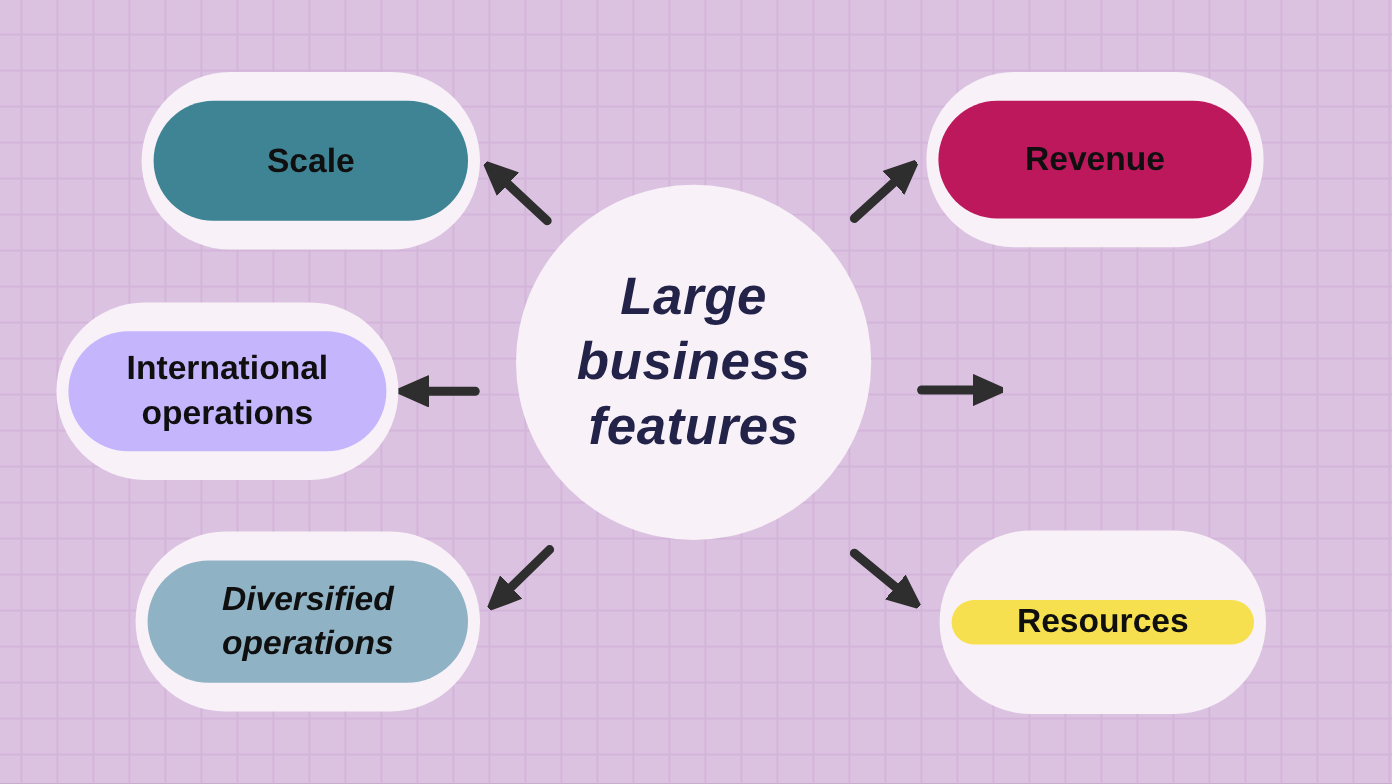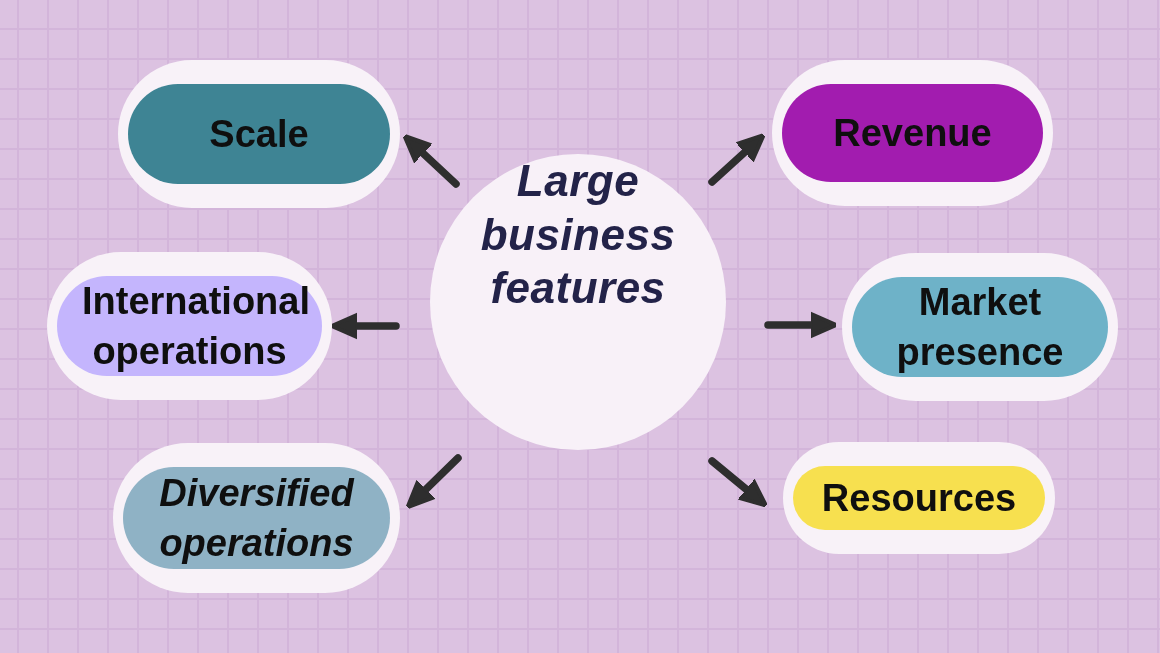--- a/index.html
+++ b/index.html
@@ -22,20 +22,21 @@
   }
   .center-circle {
     position: absolute;
     left: 430px;
     top: 154px;
     width: 296px;
     height: 296px;
     border-radius: 50%;
     background: #F8F1F8;
     display: flex;
+    align-items: center;
     justify-content: center;
     text-align: center;
   }
   .center-label {
     display: block;
     width: 240px;
     font-size: 44px;
     line-height: 1.22;
     font-weight: bold;
     font-style: italic;
@@ -54,31 +55,31 @@
     flex: 1;
     border-radius: 999px;
     display: flex;
     align-items: center;
     justify-content: center;
     text-align: center;
   }
   .pill-label {
     display: inline-block;
     max-width: 215px;
-    font-size: 38px;
+    font-size: 28px;
     line-height: 1.32;
     font-weight: bold;
     color: #0F0F0F;
   }
   .node-scale         { left: 118px; top:  60px; width: 282px; height: 148px; }
   .node-revenue       { left: 772px; top:  60px; width: 281px; height: 146px; }
   .node-international { left:  47px; top: 252px; width: 285px; height: 148px; }
   .node-market        { left: 842px; top: 253px; width: 276px; height: 148px; }
   .node-diversified   { left: 113px; top: 443px; width: 287px; height: 150px; font-style: italic; }
-  .node-resources     { left: 783px; top: 442px; width: 272px; height: 112px; }
+  .node-resources     { left: 783px; top: 442px; width: 272px; height: 153px; align-items: center; }
   .arrow-layer {
     position: absolute;
     left: 0; top: 0;
     width: 1160px;
     height: 653px;
     pointer-events: none;
   }
 </style>
 </head>
 <body>
@@ -105,36 +106,31 @@
     <span class="center-label">Large business features</span>
   </div>
 
   <div class="node node-scale">
     <div class="pill" style="background-color: rgb(62, 132, 148);">
       <span class="pill-label">Scale</span>
     </div>
   </div>
 
   <div class="node node-revenue">
-    <div class="pill" style="background-color: #a21caf;">
+    <div class="pill" style="background-color: #be185d;">
       <span class="pill-label">Revenue</span>
     </div>
   </div>
 
   <div class="node node-international">
     <div class="pill" style="background-color: #c4b5fd;">
       <span class="pill-label">International operations</span>
     </div>
   </div>
 
-  <div class="node node-market">
-    <div class="pill" style="background-color: rgb(110, 178, 200);">
-      <span class="pill-label">Market presence</span>
-    </div>
-  </div>
 
   <div class="node node-diversified">
     <div class="pill" style="background-color: rgb(143, 178, 197);">
       <span class="pill-label">Diversified operations</span>
     </div>
   </div>
 
   <div class="node node-resources">
     <div class="pill" style="background-color: rgb(247, 224, 79);">
       <span class="pill-label">Resources</span>

